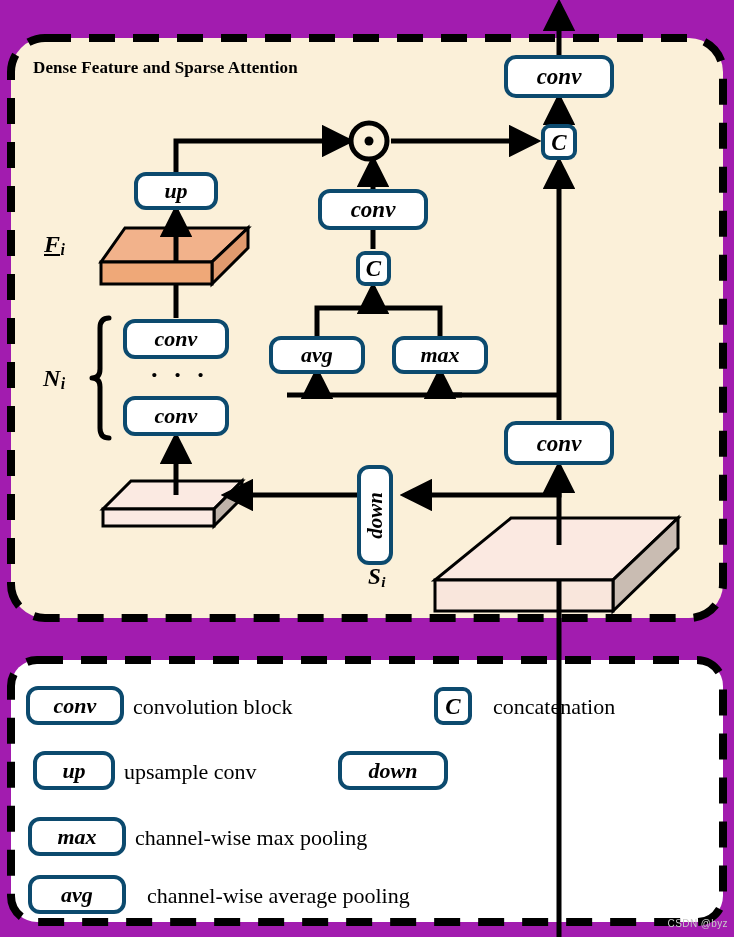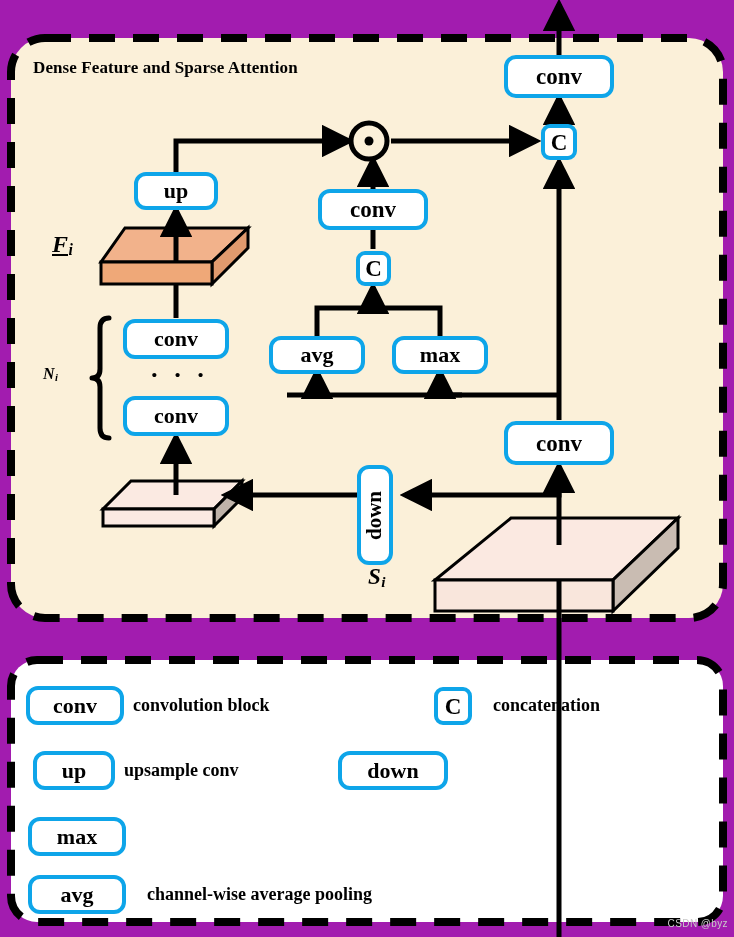--- a/index.html
+++ b/index.html
@@ -25,30 +25,31 @@
     width: 734px;
     height: 937px;
   }
   svg.layer { pointer-events: none; }
 
   
   .blk {
     position: absolute;
     box-sizing: border-box;
     background: #ffffff;
-    border: 4px solid #0ea5e9;
+    border: 4px solid #0c4a6e;
     border-radius: 12px;
     display: flex;
     align-items: center;
     justify-content: center;
     font-family: "Liberation Serif", "DejaVu Serif", serif;
     font-weight: bold;
     color: #000000;
     line-height: 1;
     white-space: nowrap;
+    font-style: italic;
   }
   .blk.sq {
     border-radius: 9px;
     border-width: 4px;
   }
   .blk.vert span {
     display: block;
     transform: rotate(-90deg);
   }
 
@@ -79,22 +80,22 @@
     font-weight: bold;
     font-size: 26px;
     letter-spacing: 4px;
     color: #000000;
     line-height: 1;
   }
 
   
   .leg-text {
     position: absolute;
-    font-weight: bold;
-    font-size: 18px;
+    font-weight: normal;
+    font-size: 22px;
     color: #000000;
     white-space: nowrap;
     line-height: 1;
   }
 
   .watermark {
     position: absolute;
     right: 6px;
     bottom: 8px;
     font-family: "Liberation Sans", "DejaVu Sans", sans-serif;
@@ -183,23 +184,23 @@
       <circle cx="369" cy="141" r="18" fill="#FBF0D9" stroke="#000" stroke-width="5"></circle>
       <circle cx="369" cy="141" r="4.5" fill="#000"></circle>
     </g>
 
     <path d="M109,318 Q100,318 100,328 L100,369 Q100,378 92,378
              Q100,378 100,387 L100,428 Q100,438 109,438" fill="none" stroke="#000" stroke-width="5" stroke-linecap="round" stroke-linejoin="round"></path>
   </svg>
 
   <div class="dfsa-title" style="left:33px; top:58px;">Dense Feature and Sparse Attention</div>
 
-  <div class="mathlabel" style="left:52px; top:232px; font-size:24px;text-decoration:underline;"><span>F</span><sub>i</sub></div>
-
-  <div class="mathlabel" style="left:43px; top:366px; font-size:16px;"><span>N</span><sub>i</sub></div>
+  <div class="mathlabel" style="left:44px; top:232px; font-size:24px;text-decoration:underline;"><span>F</span><sub>i</sub></div>
+
+  <div class="mathlabel" style="left:43px; top:366px; font-size:24px;"><span>N</span><sub>i</sub></div>
 
   <div class="mathlabel" style="left:368px; top:565px; font-size:23px;"><span>S</span><sub>i</sub></div>
 
   <div class="ellipsis" style="left:150px; top:362px;">· · ·</div>
 
   <div class="blk" style="left:134px; top:172px; width:84px; height:38px; font-size:22px;">up</div>
 
   <div class="blk" style="left:504px; top:55px; width:110px; height:43px; font-size:23px;">conv</div>
 
   <div class="blk sq" style="left:541px; top:124px; width:36px; height:36px; font-size:23px;">C</div>
@@ -227,19 +228,20 @@
 
   <div class="blk sq" style="left:434px; top:687px; width:38px; height:38px; font-size:23px;">C</div>
   <div class="leg-text" style="left:493px; top:696px;">concatenation</div>
 
   <div class="blk" style="left:33px; top:751px; width:82px; height:39px; font-size:22px;">up</div>
   <div class="leg-text" style="left:124px; top:761px;">upsample conv</div>
 
   <div class="blk" style="left:338px; top:751px; width:110px; height:39px; font-size:22px;">down</div>
 
   <div class="blk" style="left:28px; top:817px; width:98px; height:39px; font-size:22px;">max</div>
+  <div class="leg-text" style="left:135px; top:827px;">channel-wise max pooling</div>
 
   <div class="blk" style="left:28px; top:875px; width:98px; height:39px; font-size:22px;">avg</div>
   <div class="leg-text" style="left:135px; top:885px;margin-left:12px;">channel-wise average pooling</div>
 
   <div class="watermark">CSDN @byz</div>
 
 </div>
 
 </body></html>

